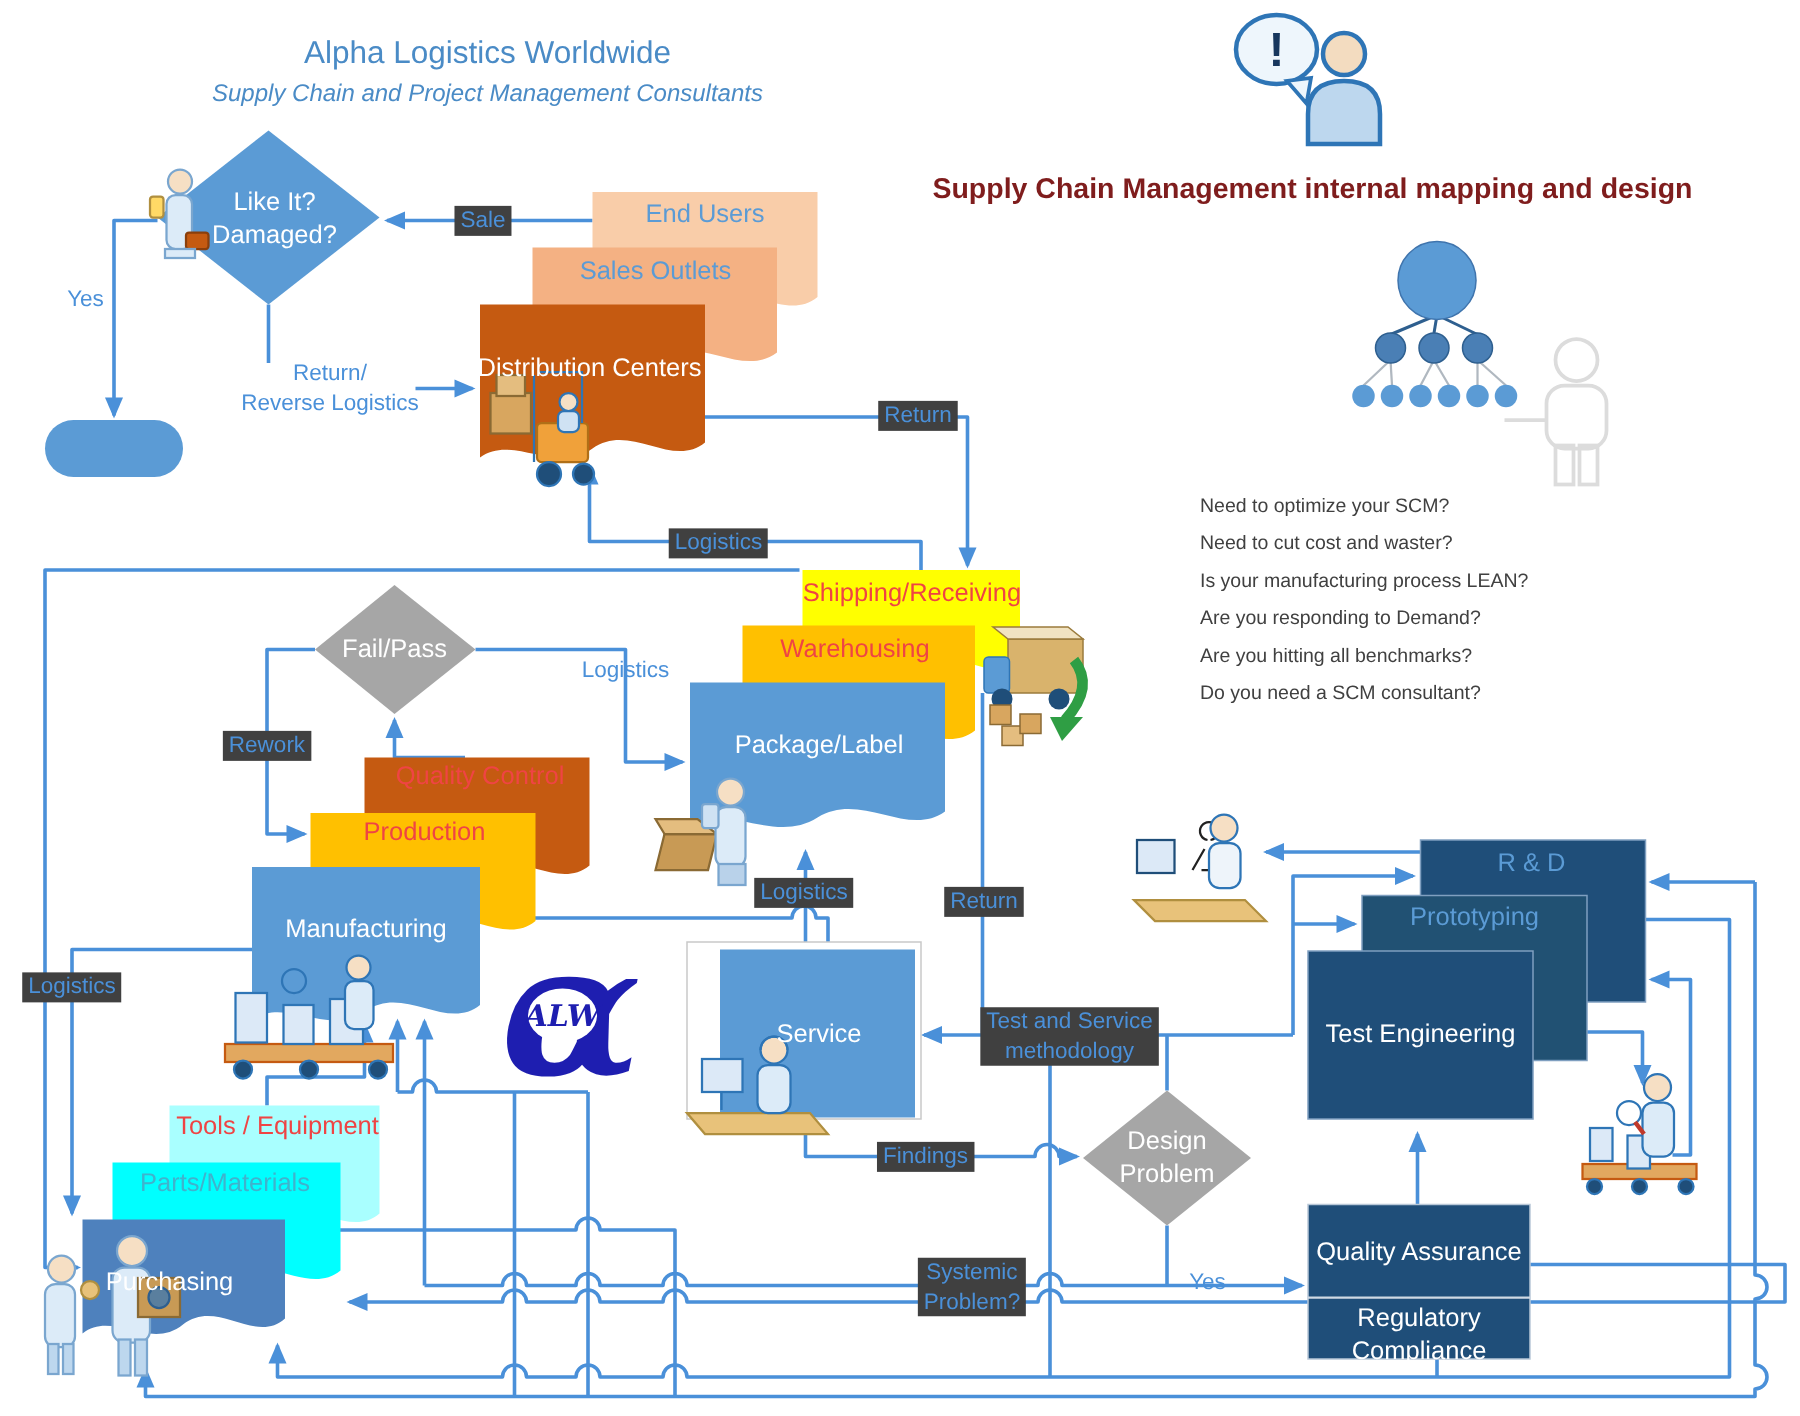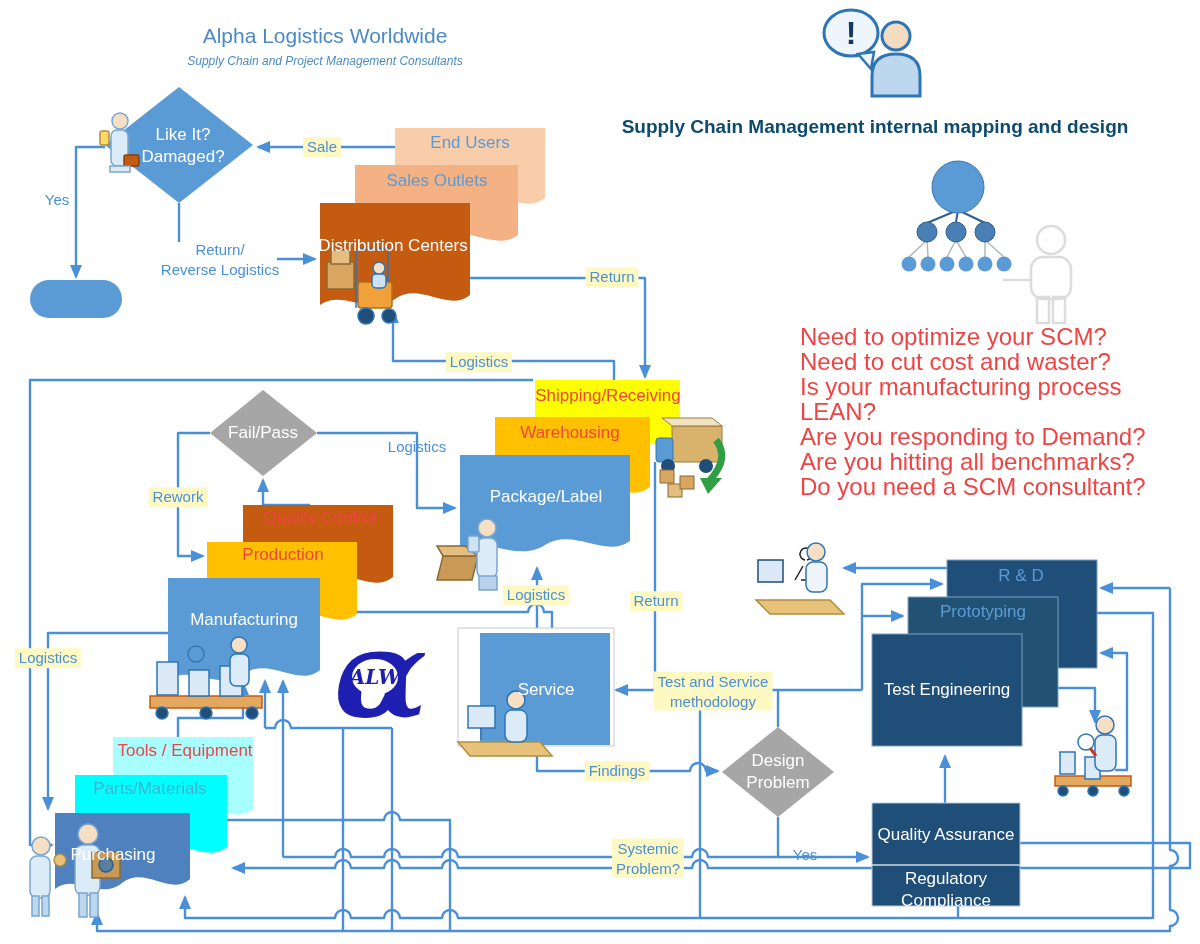--- a/index.html
+++ b/index.html
@@ -2,34 +2,34 @@
 <html><head>
 <meta charset="utf-8">
 <style>
   html,body{margin:0;padding:0;background:#fff;}
   #stage{position:relative;width:1200px;height:944px;background:#fff;overflow:hidden;
          font-family:"Liberation Sans",sans-serif;}
   #art{position:absolute;left:0;top:0;}
   .ov{position:absolute;left:0;top:0;width:1200px;height:832px;pointer-events:none;}
   .lbl{position:absolute;transform:translate(-50%,-50%);font-size:15px;color:#4a90d9;
        white-space:pre-line;text-align:center;line-height:1.3;}
-  .bg{background:#fef9c3;padding:0 4px;}
+  .bg{background:#404040;padding:0 4px;}
   .ct{position:absolute;transform:translate(-50%,-50%);font-size:17px;white-space:pre-line;
       text-align:center;line-height:1.3;}
   .white{color:#fff;}
   .blue{color:#ef4444;}
   .ltblue{color:#5B9BD5;}
   .teal{color:#3fb3cd;}
   .title1{position:absolute;left:95px;top:24px;width:460px;text-align:center;
           font-size:21px;color:#4a8bc6;}
   .title2{position:absolute;left:65px;top:54px;width:520px;text-align:center;
-          font-size:12px;font-style:italic;color:#4a8bc6;}
+          font-size:16px;font-style:italic;color:#4a8bc6;}
   .redhead{position:absolute;left:575px;top:116px;width:600px;text-align:center;
-           font-size:19px;font-weight:600;color:#0c4a6e;}
-  .questions{position:absolute;left:800px;top:324px;font-size:24px;color:#ef4444;
+           font-size:19px;font-weight:600;color:#7f1d1d;}
+  .questions{position:absolute;left:800px;top:324px;font-size:13px;color:#404040;
              line-height:25px;}
 </style>
 </head>
 <body>
 
 <div id="stage">
 
 <svg id="art" width="1200" height="944" viewBox="0 0 1200 944">
   <defs>
     <marker id="arr" markerUnits="userSpaceOnUse" markerWidth="16" markerHeight="14" refX="13" refY="7" orient="auto">

